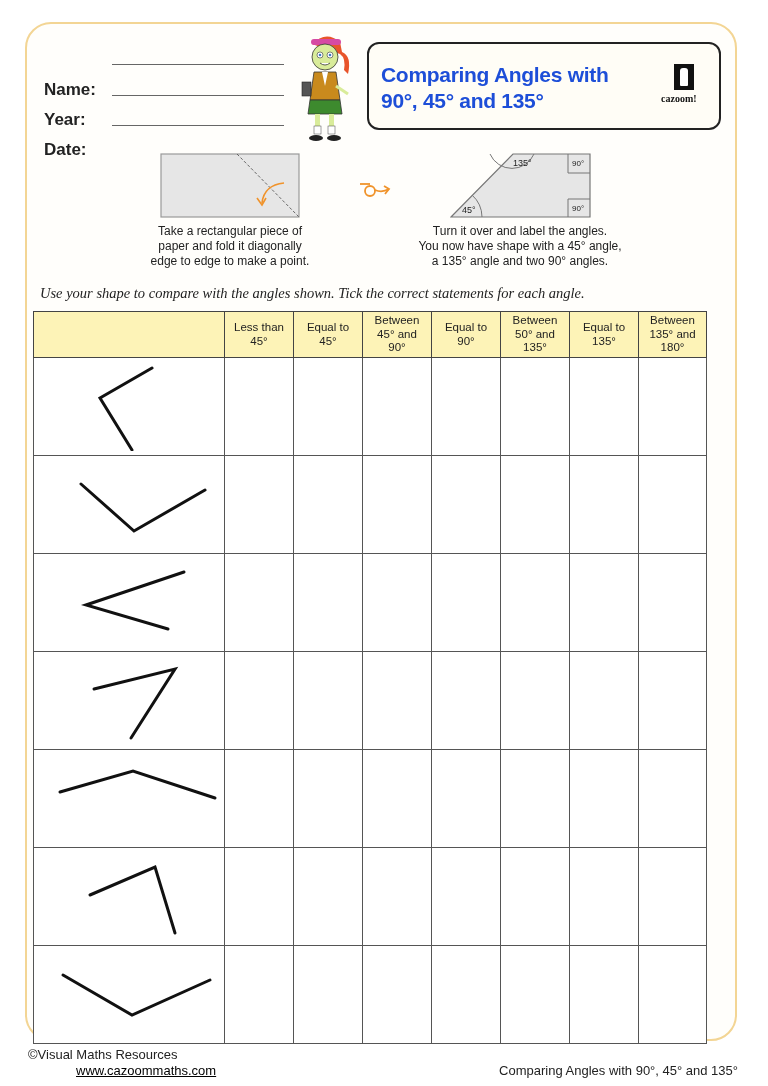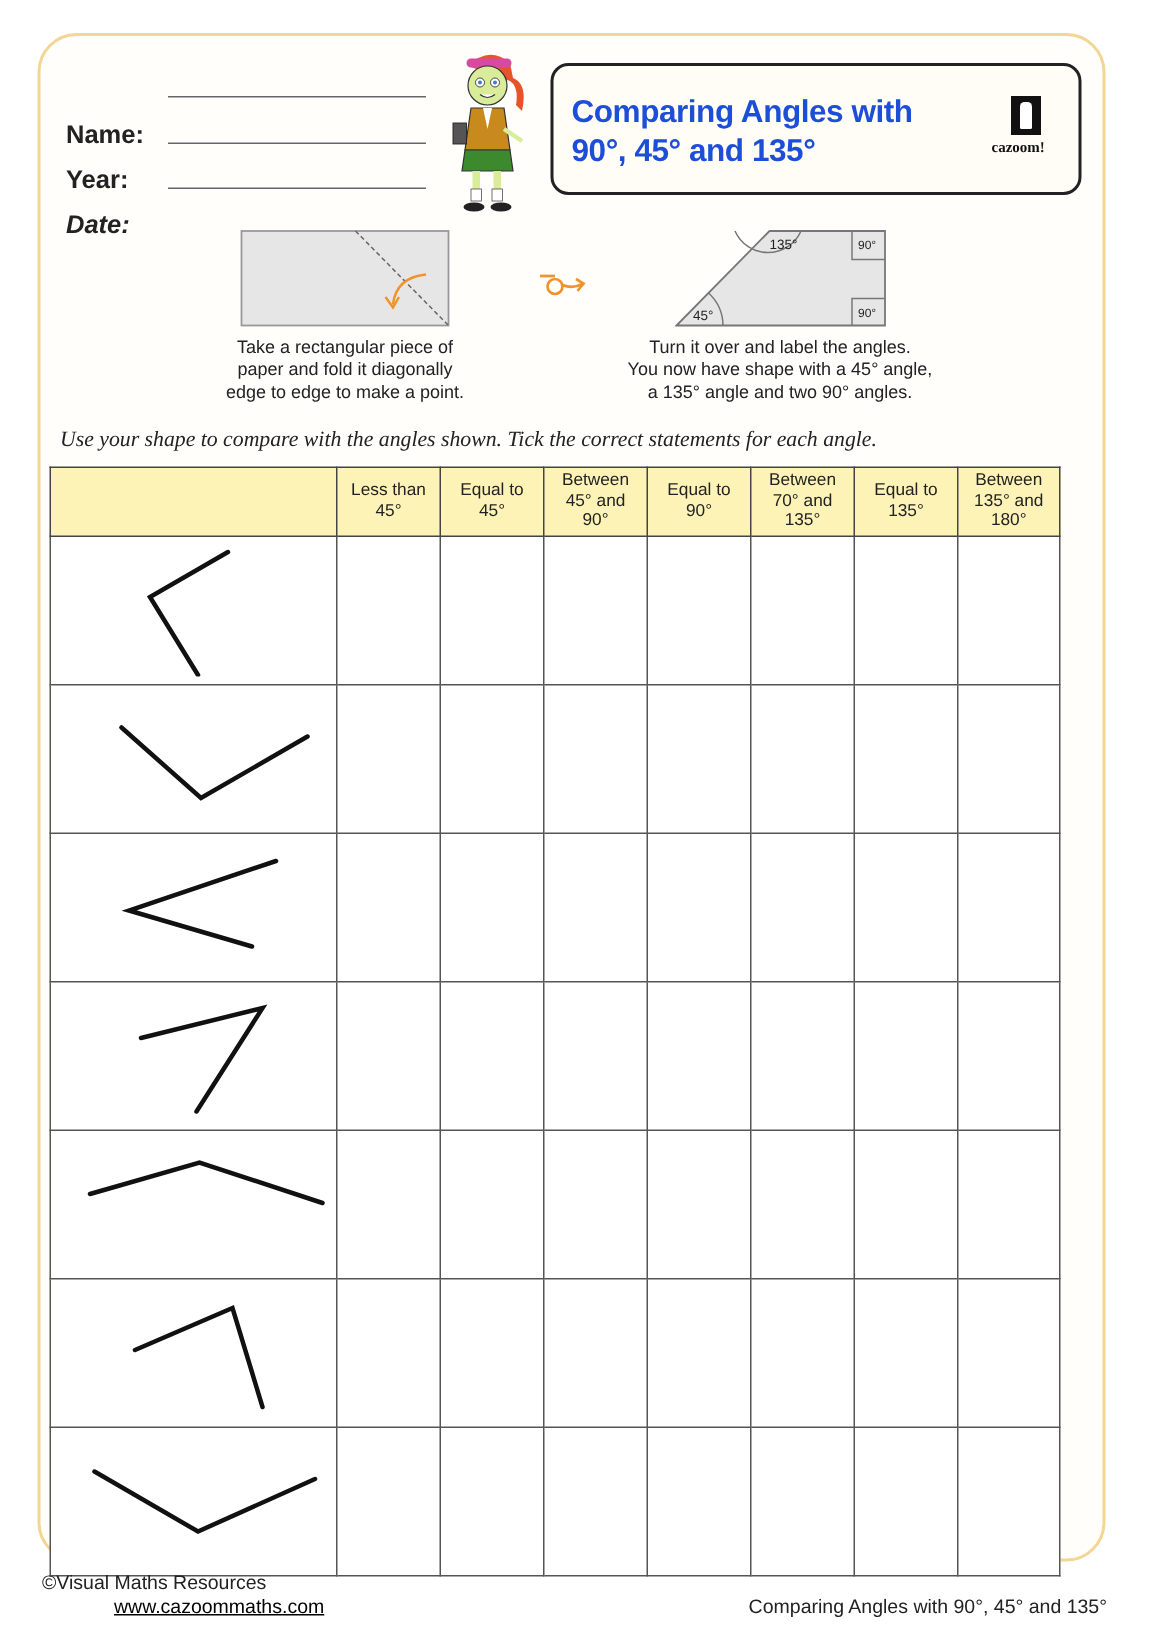--- a/index.html
+++ b/index.html
@@ -27,21 +27,21 @@
 </style>
 </head>
 <body>
 
 <div class="frame"></div>
 
 <div class="field" style="top:48px;">Name:</div>
 <div class="field-line" style="top:64px;"></div>
 <div class="field" style="top:78px;">Year:</div>
 <div class="field-line" style="top:95px;"></div>
-<div class="field" style="top:108px;font-style:italic;">Date:</div>
+<div class="field" style="top:108px;">Date:</div>
 <div class="field-line" style="top:125px;"></div>
 
 <svg class="girl" viewBox="0 0 60 115">
   <path d="M16 14 Q30 0 44 12 L46 22 Q56 26 52 44 L48 40 Q50 28 44 24 Z" fill="#e8542a"></path>
   <rect x="15" y="9" width="30" height="6" rx="3" fill="#d64aa3"></rect>
   <ellipse cx="29" cy="27" rx="13" ry="13" fill="#d9ec9a" stroke="#333" stroke-width="0.8"></ellipse>
   <circle cx="24" cy="25" r="3" fill="#fff" stroke="#333" stroke-width="0.6"></circle>
   <circle cx="34" cy="25" r="3" fill="#fff" stroke="#333" stroke-width="0.6"></circle>
   <circle cx="24" cy="25" r="1.3" fill="#3a7fc4"></circle>
   <circle cx="34" cy="25" r="1.3" fill="#3a7fc4"></circle>
@@ -119,21 +119,21 @@
       <col style="width:69px">
       <col style="width:68px">
   </colgroup>
   <thead>
     <tr>
       <th></th>
       <th><span>Less than</span><br><span>45°</span></th>
       <th><span>Equal to</span><br><span>45°</span></th>
       <th><span>Between</span><br><span>45° and</span><br><span>90°</span></th>
       <th><span>Equal to</span><br><span>90°</span></th>
-      <th><span>Between</span><br><span>70° and</span><br><span>135°</span></th>
+      <th><span>Between</span><br><span>50° and</span><br><span>135°</span></th>
       <th><span>Equal to</span><br><span>135°</span></th>
       <th><span>Between</span><br><span>135° and</span><br><span>180°</span></th>
     </tr>
   </thead>
   <tbody id="tbody">
       <tr>
         <td class="shape"><svg width="190" height="93">
             <polyline points="118,10 66,40 98,92" fill="none" stroke="#111" stroke-width="3" stroke-linecap="round" stroke-linejoin="miter"></polyline>
           </svg></td>
         <td></td>

